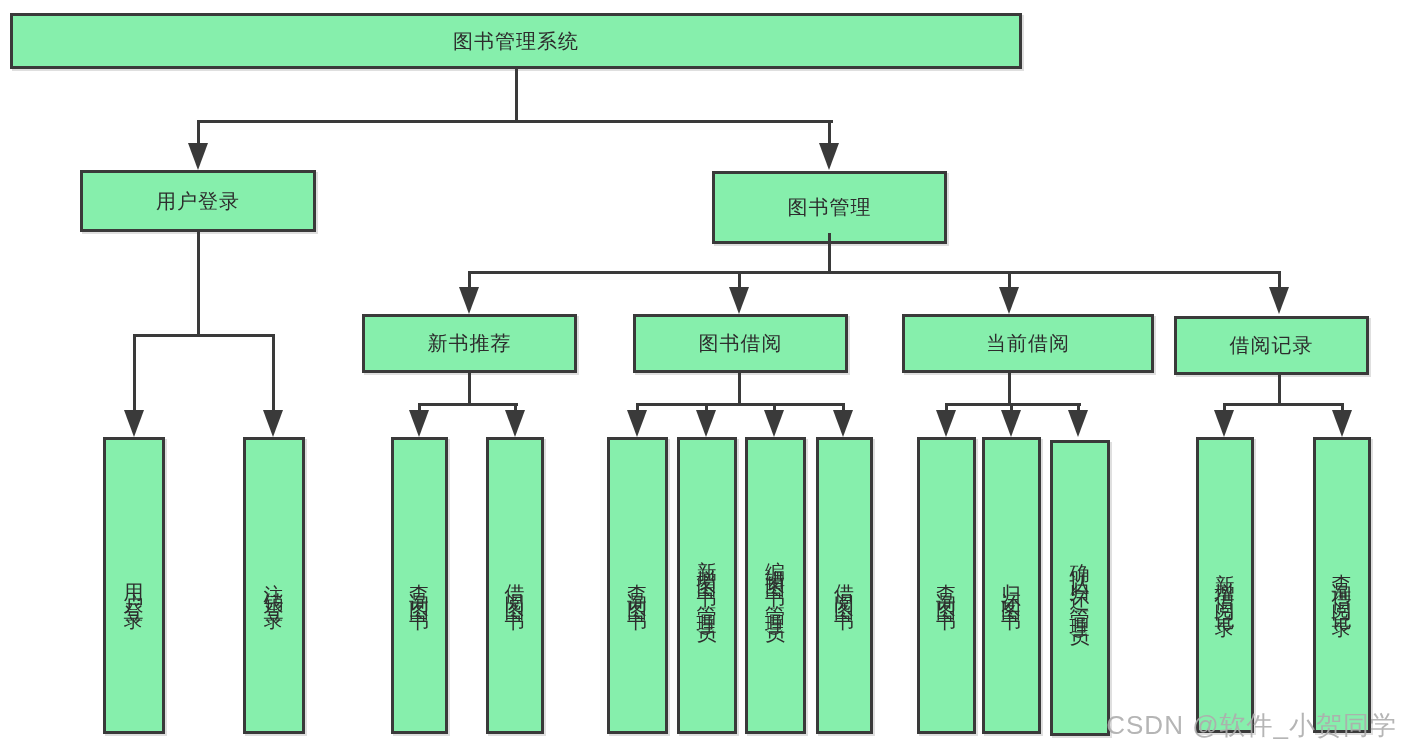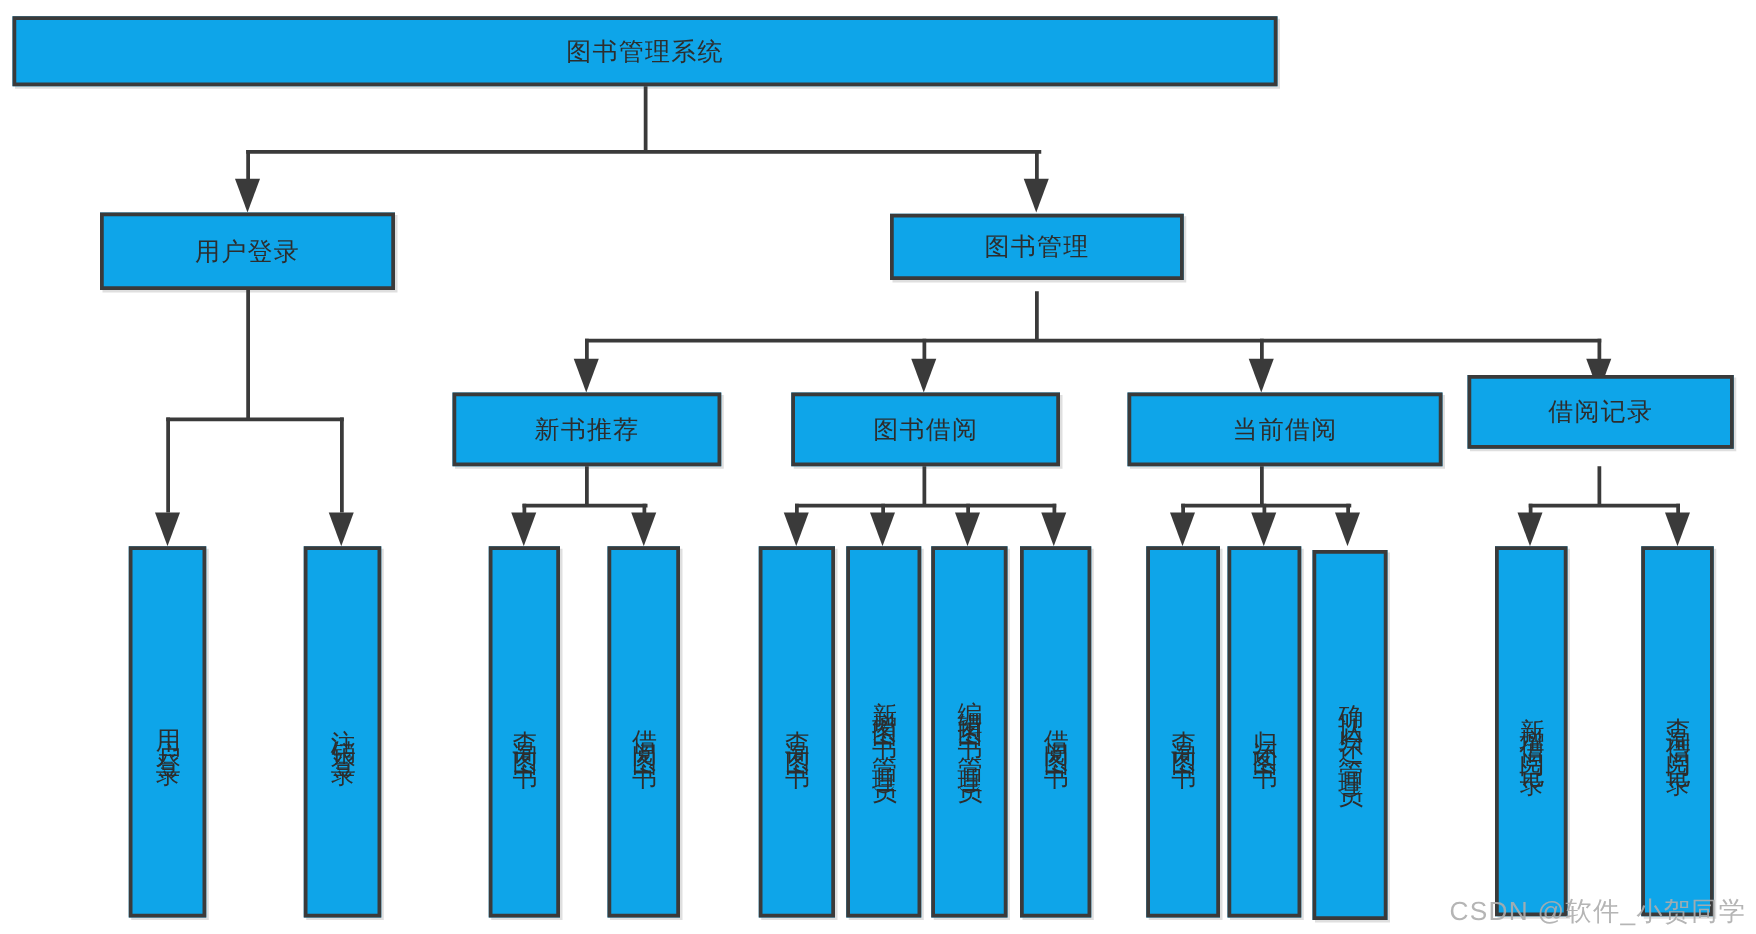--- a/index.html
+++ b/index.html
@@ -1,37 +1,37 @@
 <!DOCTYPE html>
 <html><head>
 <meta charset="utf-8">
 <style>
   html, body { margin:0; padding:0; background:#ffffff; }
   .canvas {
     position:relative; width:1405px; height:747px; background:#ffffff;
     font-family:"Liberation Sans", sans-serif; color:#2d2d2d; overflow:hidden;
   }
   .box {
-    position:absolute; box-sizing:border-box; background:#0ea5e9;
+    position:absolute; box-sizing:border-box; background:#86efac;
     border:3px solid #3a3a3a; display:flex; align-items:center; justify-content:center;
     box-shadow:2px 2px 0 rgba(150,150,150,0.30);
   }
   .box-h { font-size:20px; letter-spacing:1px; }
   .box-v {
     writing-mode:vertical-rl; text-orientation:mixed;
     font-size:20px; letter-spacing:9px; line-height:1.1;
   }
   .line { position:absolute; background:#3a3a3a; }
   .arr  {
     position:absolute; width:0; height:0;
     border-left:10px solid transparent; border-right:10px solid transparent;
     border-top:27px solid #3a3a3a;
   }
   .wm {
-    position:absolute; right:8px; bottom:4px; font-size:21px; letter-spacing:1px;
+    position:absolute; right:8px; bottom:4px; font-size:26px; letter-spacing:1px;
     color:#adadad; white-space:nowrap; z-index:5; opacity:0.9;
   }
 </style>
 </head>
 <body>
 
 <div class="canvas">
 
   <div class="box box-h" style="left:10px; top:13px; width:1012px; height:56px;">
     <span>图书管理系统</span>
@@ -40,21 +40,21 @@
   <div class="line" style="left:515px; top:69px;  width:3px;   height:51px;"></div>
   <div class="line" style="left:197px; top:120px; width:636px; height:3px;"></div>
   <div class="line" style="left:197px; top:120px; width:3px;   height:25px;"></div>
   <div class="line" style="left:828px; top:120px; width:3px;   height:25px;"></div>
   <div class="arr" style="left:188px; top:143px;"></div>
   <div class="arr" style="left:819px; top:143px;"></div>
 
   <div class="box box-h" style="left:80px; top:170px; width:236px; height:62px;">
     <span>用户登录</span>
   </div>
-  <div class="box box-h" style="left:712px; top:171px; width:235px; height:53px;">
+  <div class="box box-h" style="left:712px; top:171px; width:235px; height:73px;">
     <span>图书管理</span>
   </div>
 
   <div class="line" style="left:197px; top:232px; width:3px;   height:104px;"></div>
   <div class="line" style="left:133px; top:334px; width:142px; height:3px;"></div>
   <div class="line" style="left:133px; top:334px; width:3px;   height:76px;"></div>
   <div class="line" style="left:272px; top:334px; width:3px;   height:76px;"></div>
   <div class="arr" style="left:124px; top:410px;"></div>
   <div class="arr" style="left:263px; top:410px;"></div>
 
@@ -71,21 +71,21 @@
 
   <div class="box box-h" style="left:633px; top:314px; width:215px; height:59px;">
     <span>图书借阅</span>
   </div>
   <div class="box box-h" style="left:362px; top:314px; width:215px; height:59px;">
     <span>新书推荐</span>
   </div>
   <div class="box box-h" style="left:902px; top:314px; width:252px; height:59px;">
     <span>当前借阅</span>
   </div>
-  <div class="box box-h" style="left:1174px; top:300px; width:213px; height:59px;font-family:Liberation Serif, serif;">
+  <div class="box box-h" style="left:1174px; top:316px; width:195px; height:59px;font-family:Liberation Serif, serif;">
     <span>借阅记录</span>
   </div>
 
   <div class="line" style="left:468px; top:373px; width:3px;   height:32px;"></div>
   <div class="line" style="left:418px; top:403px; width:100px; height:3px;"></div>
   <div class="line" style="left:418px; top:403px; width:3px;   height:9px;"></div>
   <div class="line" style="left:514px; top:403px; width:3px;   height:9px;"></div>
   <div class="arr" style="left:409px; top:410px;"></div>
   <div class="arr" style="left:505px; top:410px;"></div>
 

